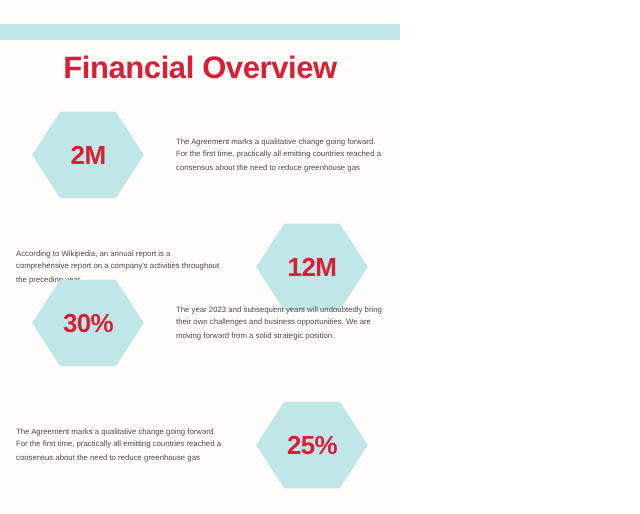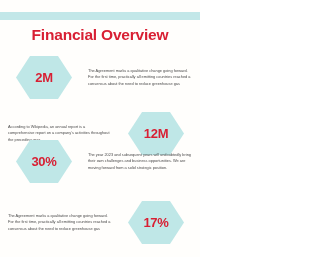--- a/index.html
+++ b/index.html
@@ -144,21 +144,21 @@
       </div>
     </div>
     <div class="para-wrap">
       <div class="para">The year 2023 and subsequent years will undoubtedly bring their own challenges and business opportunities. We are moving forward from a solid strategic position.</div>
     </div>
   </div>
 
   <div class="row row-4 right-hex">
     <div class="hex-wrap">
       <div class="hex">
-        <span class="hex-value">17%</span>
+        <span class="hex-value">25%</span>
       </div>
     </div>
     <div class="para-wrap">
       <div class="para">The Agreement marks a qualitative change going forward. For the first time, practically all emitting countries reached a consensus about the need to reduce greenhouse gas</div>
     </div>
   </div>
 
 </div>
 
 </body></html>

